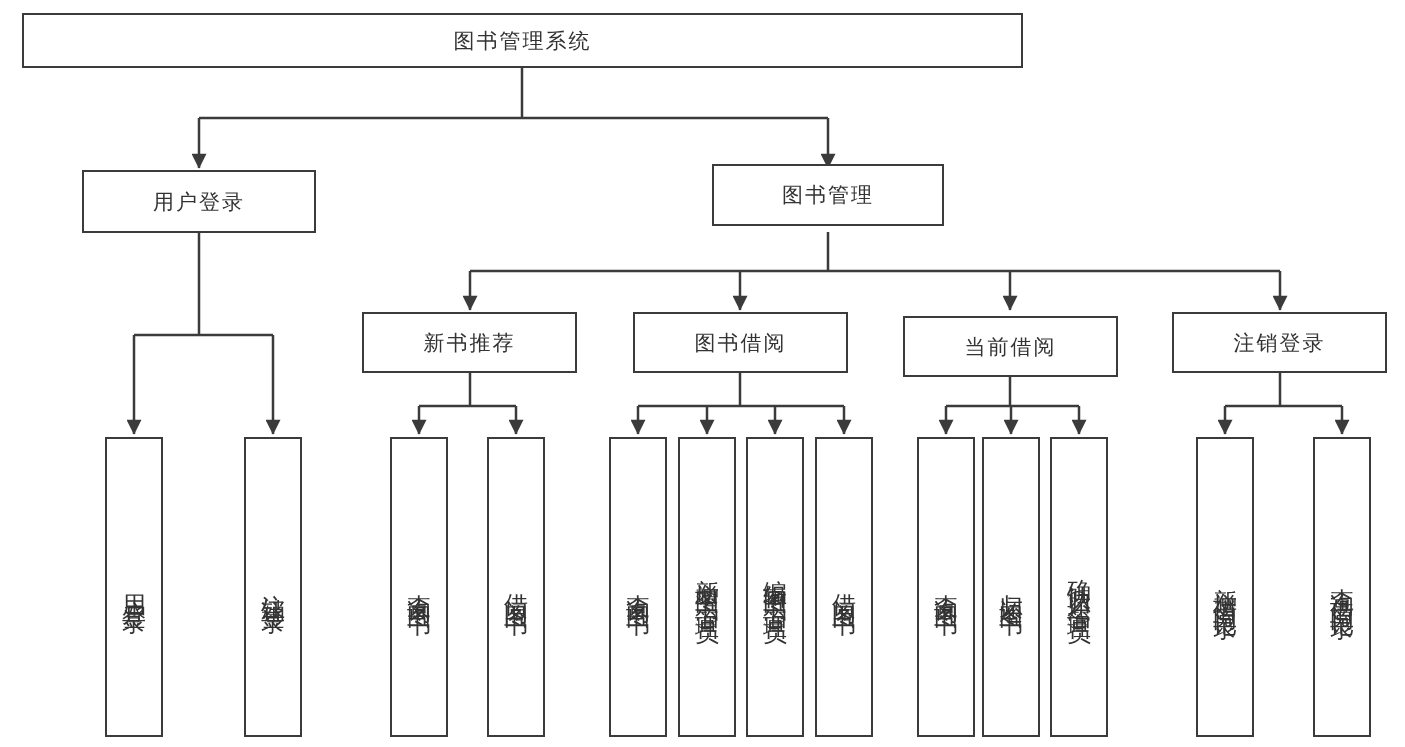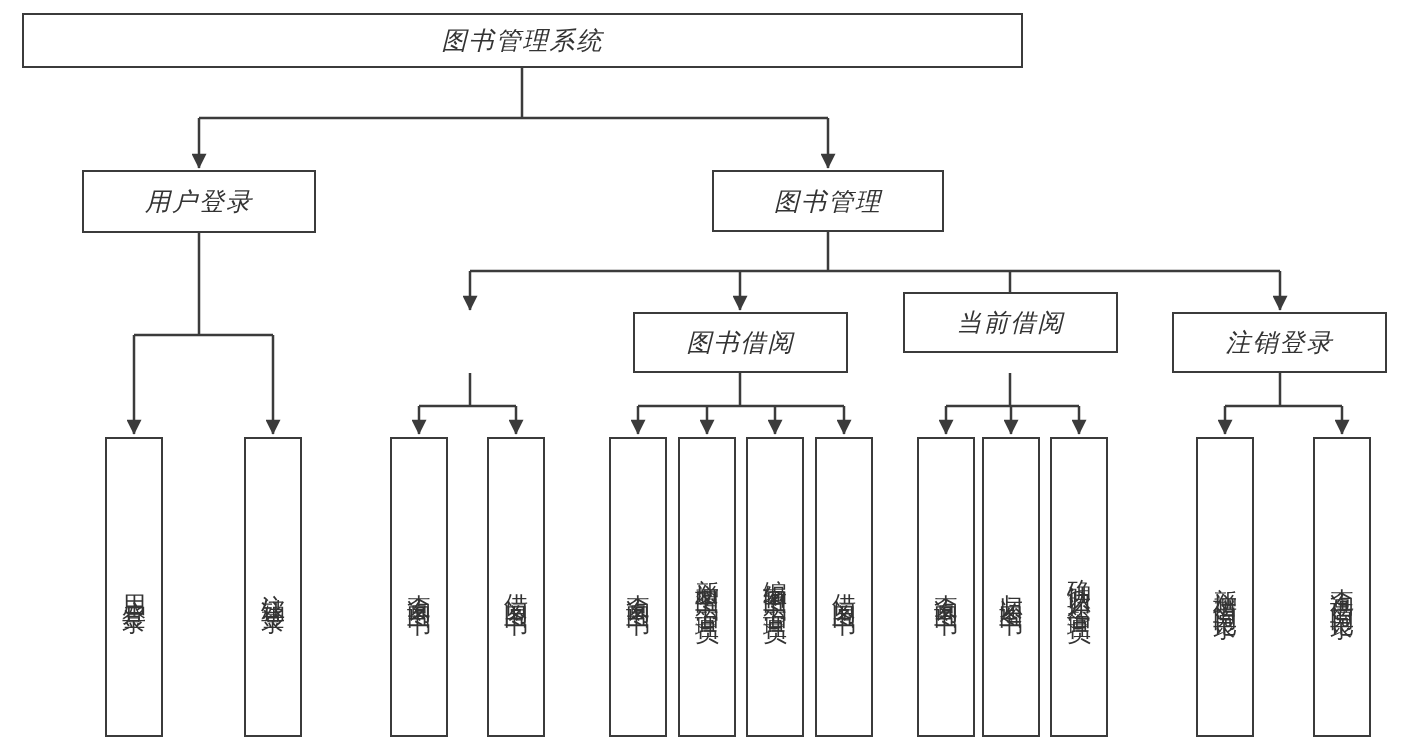--- a/index.html
+++ b/index.html
@@ -7,31 +7,31 @@
   #stage{
     position:relative;width:1405px;height:747px;background:#fff;overflow:hidden;
     font-family:"Liberation Sans","DejaVu Sans",sans-serif;
   }
   #wires{position:absolute;left:0;top:0;width:1405px;height:747px;}
   .ln{stroke:#3b3b3b;stroke-width:2.5;fill:none;}
   .box{
     position:absolute;background:#fff;border:2.5px solid #3b3b3b;box-sizing:border-box;
     display:flex;align-items:center;justify-content:center;color:#333;
   }
-  .h{font-size:25px;letter-spacing:2px;white-space:nowrap;font-style:italic;}
+  .h{font-size:21px;letter-spacing:2px;white-space:nowrap;}
   .v{writing-mode:vertical-rl;text-orientation:mixed;font-size:24px;letter-spacing:6px;line-height:1;}
   
   .n-root{left:22px;top:13px;width:1001px;height:55px;}
   
   .n-l2-0{left:82px;top:170px;width:234px;height:63px;}
-  .n-l2-1{left:712px;top:170px;width:232px;height:62px;}
+  .n-l2-1{left:712px;top:164px;width:232px;height:62px;}
   
   .n-l3-0{left:362px;top:312px;width:215px;height:61px;}
   .n-l3-1{left:633px;top:312px;width:215px;height:61px;}
-  .n-l3-2{left:903px;top:292px;width:215px;height:61px;}
+  .n-l3-2{left:903px;top:316px;width:215px;height:61px;}
   .n-l3-3{left:1172px;top:312px;width:215px;height:61px;}
   
   .leaf{top:437px;width:58px;height:300px;}
   .n-lf-0{left:105px;}  .n-lf-1{left:244px;}
   .n-lf-2{left:390px;}  .n-lf-3{left:487px;}
   .n-lf-4{left:609px;}  .n-lf-5{left:678px;}
   .n-lf-6{left:746px;}  .n-lf-7{left:815px;}
   .n-lf-8{left:917px;}  .n-lf-9{left:982px;}
   .n-lf-10{left:1050px;}
   .n-lf-11{left:1196px;} .n-lf-12{left:1313px;}
@@ -98,20 +98,21 @@
       <line class="ln" x1="1225" y1="406" x2="1225" y2="434" marker-end="url(#arrow)"></line>
       <line class="ln" x1="1342" y1="406" x2="1342" y2="434" marker-end="url(#arrow)"></line>
     </g>
   </svg>
 
   <div class="box h n-root">图书管理系统</div>
 
   <div class="box h n-l2-0">用户登录</div>
   <div class="box h n-l2-1">图书管理</div>
 
+  <div class="box h n-l3-0">新书推荐</div>
   <div class="box h n-l3-1">图书借阅</div>
   <div class="box h n-l3-2">当前借阅</div>
   <div class="box h n-l3-3">注销登录</div>
 
   <div class="box v leaf n-lf-0">用户登录</div>
   <div class="box v leaf n-lf-1">注销登录</div>
   <div class="box v leaf n-lf-2">查询图书</div>
   <div class="box v leaf n-lf-3">借阅图书</div>
   <div class="box v leaf n-lf-4">查询图书</div>
   <div class="box v leaf n-lf-5">新增图书（管理员）</div>

